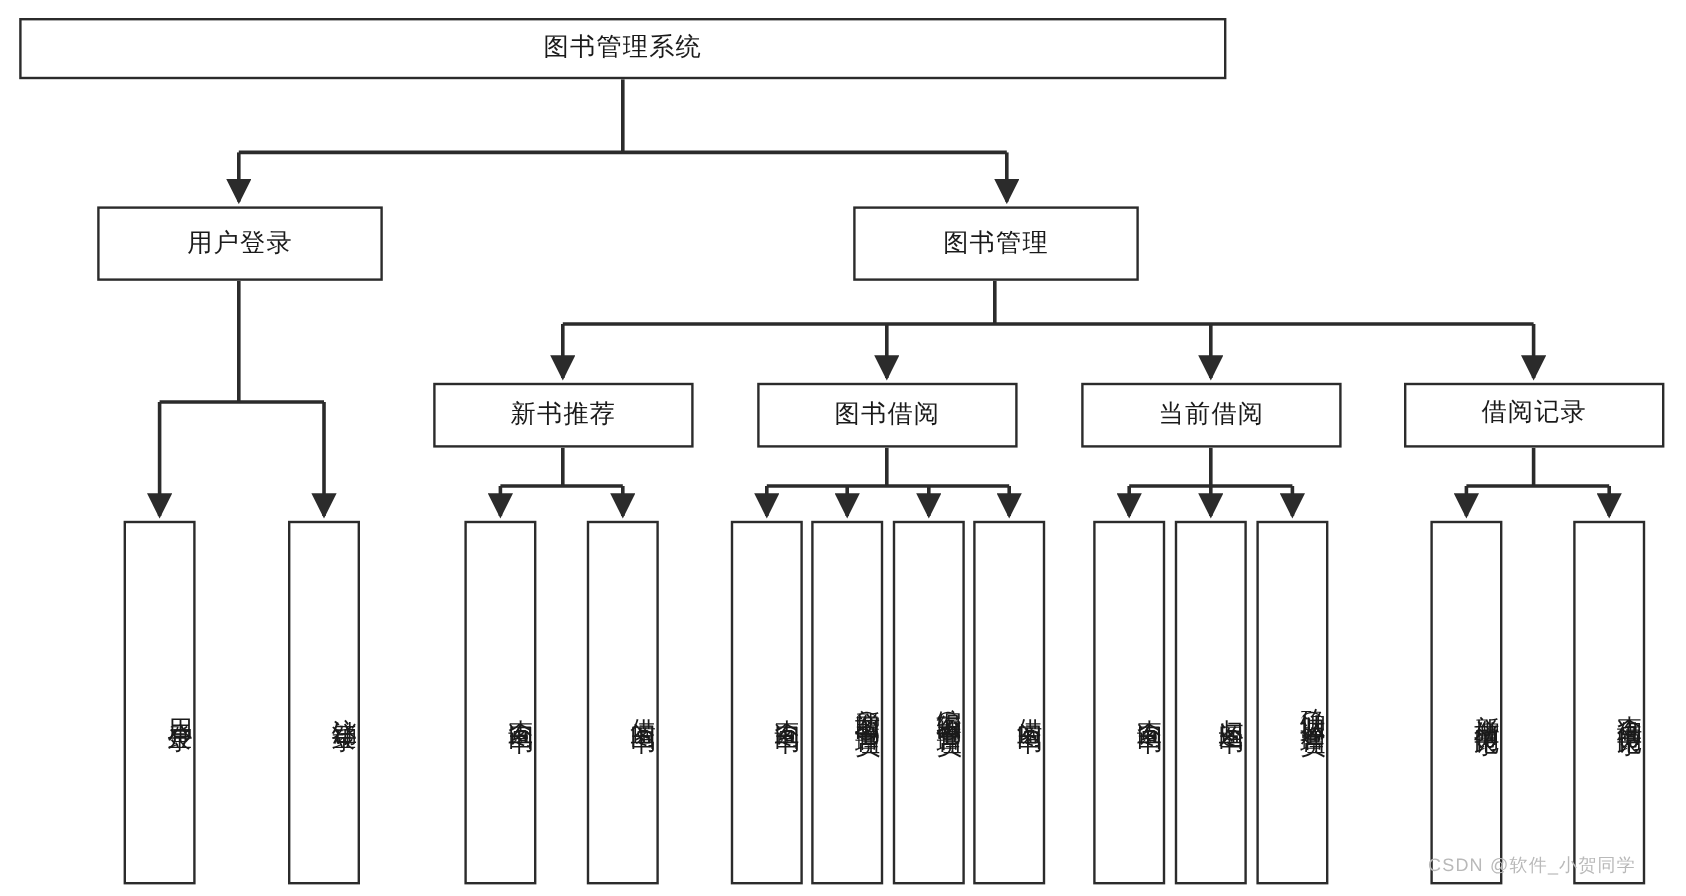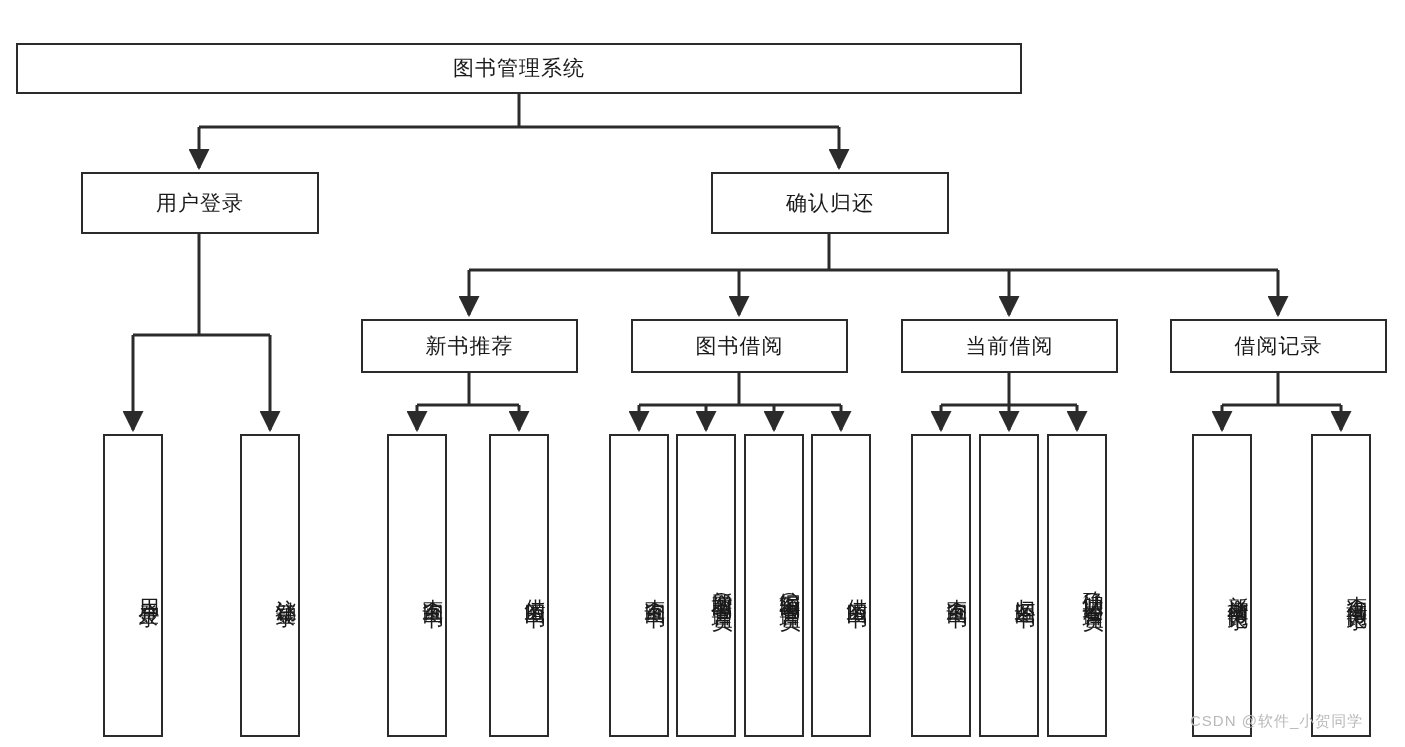--- a/index.html
+++ b/index.html
@@ -115,45 +115,45 @@
       <path d="M 1009 405 L 1009 430" marker-end="url(#arrow)"></path>
       <path d="M 1077 405 L 1077 430" marker-end="url(#arrow)"></path>
 
       <path d="M 1278 373 L 1278 405"></path>
       <path d="M 1222 405 L 1341 405"></path>
       <path d="M 1222 405 L 1222 430" marker-end="url(#arrow)"></path>
       <path d="M 1341 405 L 1341 430" marker-end="url(#arrow)"></path>
     </g>
   </svg>
 
-  <div class="node horiz" style="left:16px; top:15px; width:1006px; height:51px;margin-top:28px;">
+  <div class="node horiz" style="left:16px; top:15px; width:1006px; height:51px;">
     <span>图书管理系统</span>
   </div>
 
   <div class="node horiz" style="left:81px; top:172px; width:238px; height:62px;">
     <span>用户登录</span>
   </div>
 
   <div class="node horiz" style="left:711px; top:172px; width:238px; height:62px;">
-    <span>确认归还</span>
+    <span>图书管理</span>
   </div>
 
   <div class="node horiz" style="left:361px; top:319px; width:217px; height:54px;text-align:center;">
     <span>新书推荐</span>
   </div>
 
   <div class="node horiz" style="left:901px; top:319px; width:217px; height:54px;">
     <span>当前借阅</span>
   </div>
 
   <div class="node horiz" style="left:631px; top:319px; width:217px; height:54px;">
     <span>图书借阅</span>
   </div>
 
-  <div class="node horiz" style="left:1170px; top:319px; width:217px; height:54px;">
+  <div class="node horiz" style="left:1170px; top:319px; width:217px; height:54px;font-family:Liberation Mono, monospace;">
     <span>借阅记录</span>
   </div>
 
   <div class="node vert" style="left:103px; top:434px; width:60px; height:303px;">
     <span class="vlabel">用户登录</span>
   </div>
 
   <div class="node vert" style="left:240px; top:434px; width:60px; height:303px;">
     <span class="vlabel">注销登录</span>
   </div>

